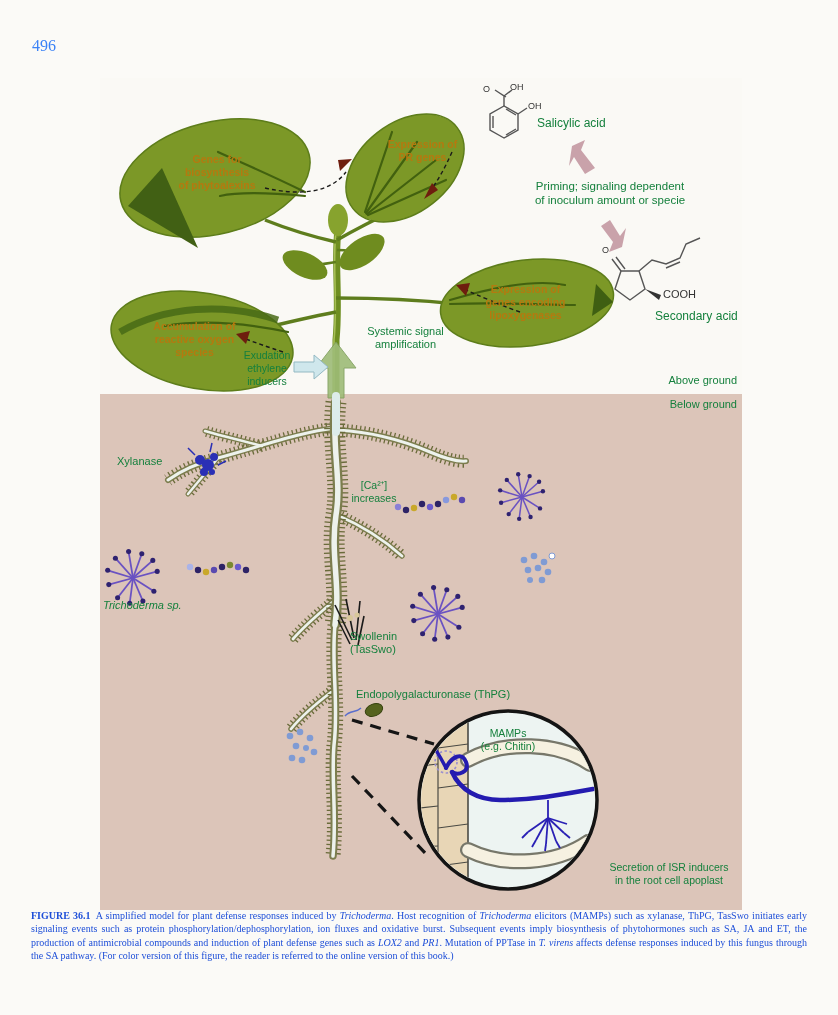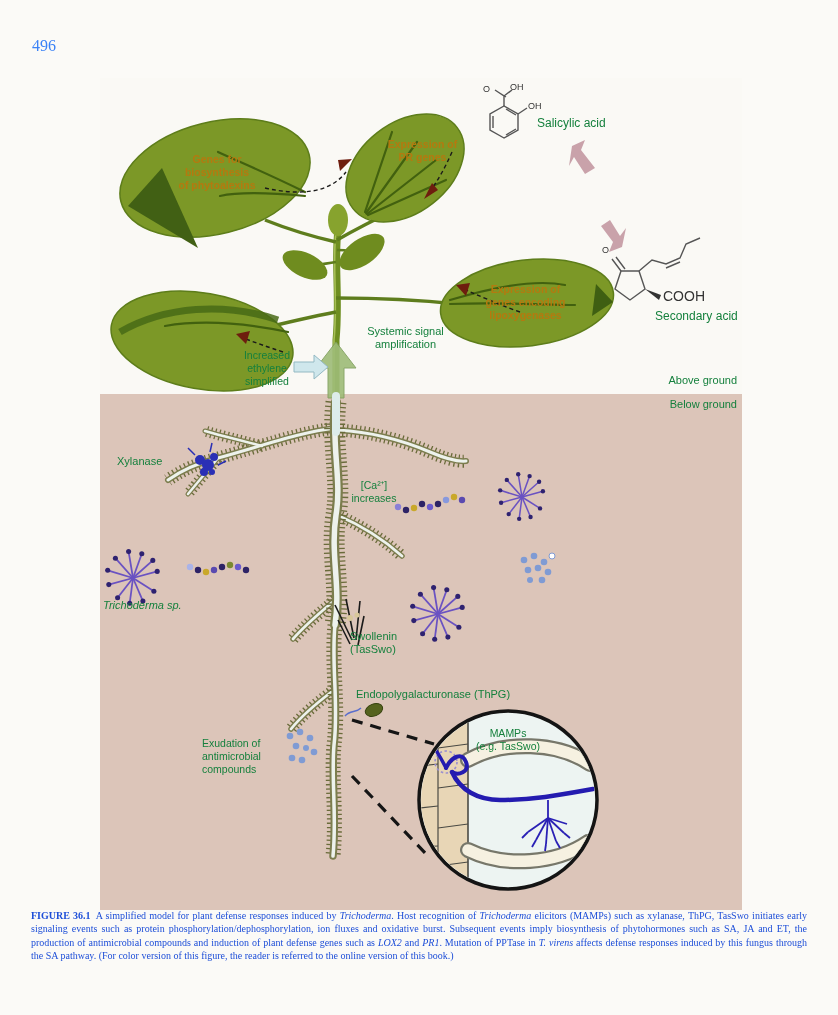--- a/index.html
+++ b/index.html
@@ -313,48 +313,57 @@
         </g>
       </g>
     </g>
   </svg>
 
   <div class="chem" style="left:483px;top:84px;">O</div>
   <div class="chem" style="left:510px;top:82px;">OH</div>
   <div class="chem" style="left:528px;top:101px;">OH</div>
   <div class="lbl" style="left:537px;top:116px;font-size:12px;">Salicylic acid</div>
 
+  <div class="lbl center" style="left:500px;top:179px;width:220px;font-size:11.5px;">
+    <span class="ln">Priming; signaling dependent</span>
+    <span class="ln">of inoculum amount or specie</span>
+  </div>
 
   <div class="chem" style="left:602px;top:245px;">O</div>
-  <div class="chem" style="left:663px;top:288px;font-size:14px;">COOH</div>
+  <div class="chem" style="left:663px;top:288px;font-size:11px;">COOH</div>
   <div class="lbl" style="left:655px;top:309px;font-size:12px;">Secondary acid</div>
 
   <div class="lbl center orange" style="left:152px;top:153px;width:130px;">
     <span class="ln">Genes for</span>
     <span class="ln">biosynthesis</span>
     <span class="ln">of phytoalexins</span>
   </div>
   <div class="lbl center orange" style="left:360px;top:138px;width:125px;">
     <span class="ln">Expression of</span>
     <span class="ln">PR genes</span>
   </div>
   <div class="lbl center orange" style="left:453px;top:283px;width:145px;">
     <span class="ln">Expression of</span>
     <span class="ln">genes encoding</span>
     <span class="ln">lipoxygenases</span>
   </div>
+  <div class="lbl center orange" style="left:122px;top:320px;width:145px;">
+    <span class="ln">Accumulation of</span>
+    <span class="ln">reactive oxygen</span>
+    <span class="ln">species</span>
+  </div>
 
   <div class="lbl center" style="left:343px;top:325px;width:125px;">
     <span class="ln">Systemic signal</span>
     <span class="ln">amplification</span>
   </div>
   <div class="lbl center small" style="left:226px;top:349px;width:82px;">
-    <span class="ln">Increased</span>
+    <span class="ln">Exudation</span>
     <span class="ln">ethylene</span>
-    <span class="ln">simplified</span>
+    <span class="ln">inducers</span>
   </div>
 
   <div class="lbl right" style="left:648px;top:374px;width:89px;">Above ground</div>
   <div class="lbl right" style="left:648px;top:398px;width:89px;">Below ground</div>
 
   <div class="lbl" style="left:117px;top:455px;">Xylanase</div>
 
   <div class="lbl center small" style="left:333px;top:479px;width:82px;">
     <span class="ln">[Ca²⁺]</span>
     <span class="ln">increases</span>
@@ -363,27 +372,26 @@
 
   <div class="lbl italic" style="left:103px;top:599px;">Trichoderma sp.</div>
 
   <div class="lbl" style="left:350px;top:630px;width:80px;">
     <span class="ln">Swollenin</span>
     <span class="ln">(TasSwo)</span>
   </div>
 
   <div class="lbl" style="left:356px;top:688px;">Endopolygalacturonase (ThPG)</div>
 
-  <div class="lbl small" style="left:202px;top:737px;width:100px;">
-    <span class="ln">Exudation of</span>
-    <span class="ln">antimicrobial</span>
-    <span class="ln">compounds</span>
-  </div>
 
   <div class="lbl center small" style="left:455px;top:727px;width:106px;">
     <span class="ln">MAMPs</span>
-    <span class="ln">(e.g. TasSwo)</span>
-  </div>
-
+    <span class="ln">(e.g. Chitin)</span>
+  </div>
+
+  <div class="lbl center small" style="left:583px;top:861px;width:172px;">
+    <span class="ln">Secretion of ISR inducers</span>
+    <span class="ln">in the root cell apoplast</span>
+  </div>
 
   <p id="caption" class="serif"><span style="font-weight: bold;">FIGURE 36.1</span><span> A simplified model for plant defense responses induced by </span><span style="font-style: italic;">Trichoderma</span><span>. Host recognition of </span><span style="font-style: italic;">Trichoderma</span><span> elicitors (MAMPs) such as xylanase, ThPG, TasSwo initiates early signaling events such as protein phosphorylation/dephosphorylation, ion fluxes and oxidative burst. Subsequent events imply biosynthesis of phytohormones such as SA, JA and ET, the production of antimicrobial compounds and induction of plant defense genes such as </span><span style="font-style: italic;">LOX2</span><span> and </span><span style="font-style: italic;">PR1</span><span>. Mutation of PPTase in </span><span style="font-style: italic;">T. virens</span><span> affects defense responses induced by this fungus through the SA pathway. (For color version of this figure, the reader is referred to the online version of this book.)</span></p>
 
 </div>
 
 </body></html>

